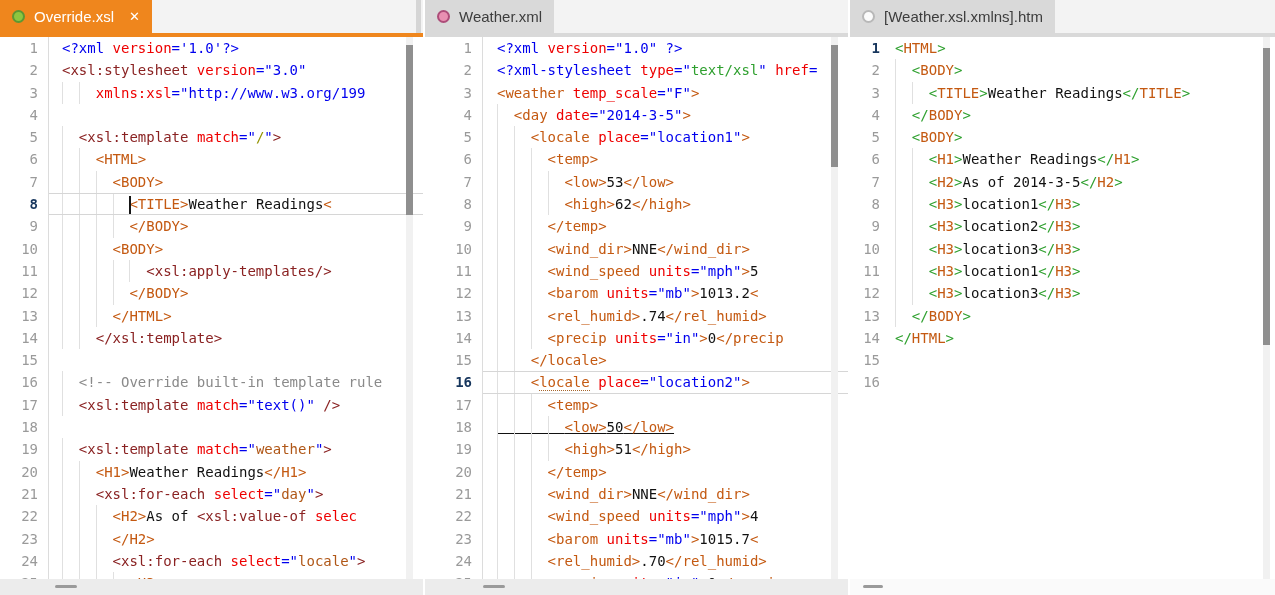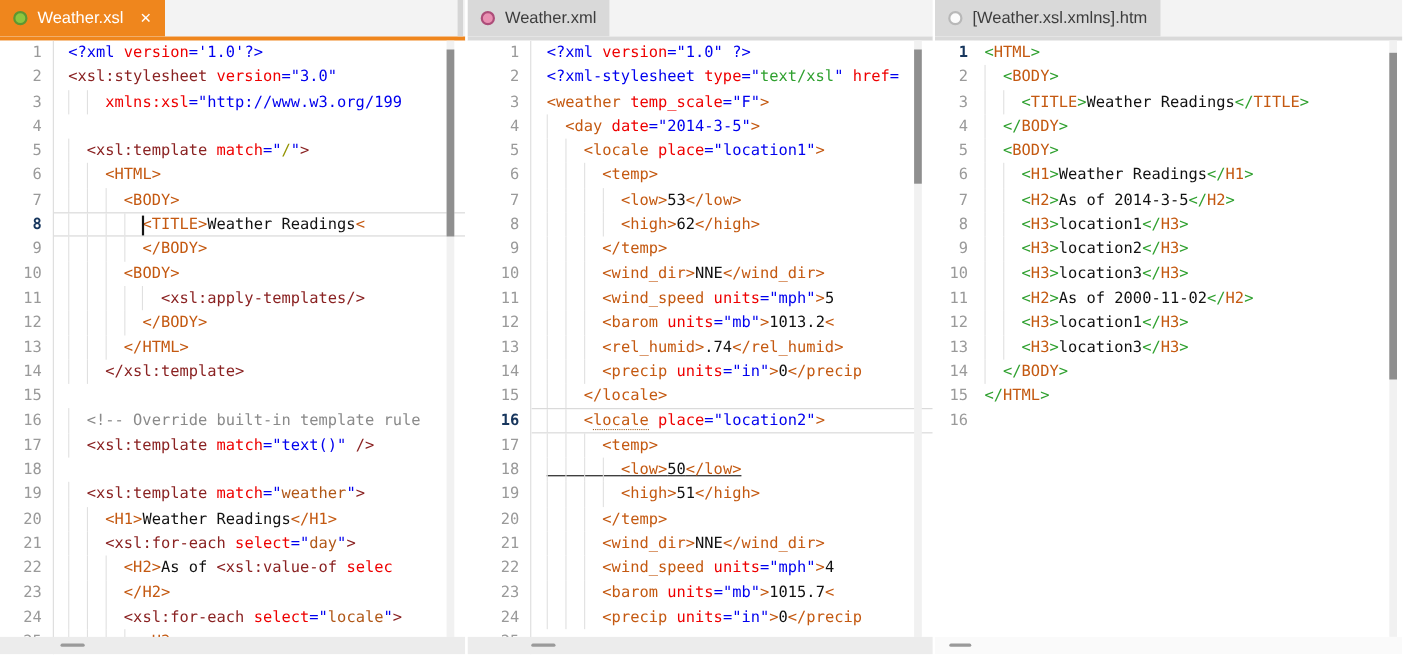--- a/index.html
+++ b/index.html
@@ -64,21 +64,21 @@
 </style>
 </head>
 <body>
 
 <div class="ws">
 
   <section class="pane pA active">
     <div class="tabbar">
       <div class="tab">
         <span class="dot green"></span>
-        <span>Weather.xsl</span>
+        <span>Override.xsl</span>
         <span class="close">✕</span>
       </div>
       <div class="tbend"></div>
     </div>
     <div class="accent"></div>
     <div class="bodyarea">
       <div class="gutter">
           <div class="num">1</div>
           <div class="num">2</div>
           <div class="num">3</div>
@@ -194,20 +194,21 @@
           <div class="line" style="padding-left: 14px;"><span class="ig" style="left: 14px;"></span><span class="ig" style="left: 30.86px;"></span><span class="ig" style="left: 47.72px;"></span><span class="tk-k">      </span><span class="tk-t">&lt;precip </span><span class="tk-r">units</span><span class="tk-b">="in"</span><span class="tk-t">&gt;</span><span class="tk-k">0</span><span class="tk-t">&lt;/precip</span></div>
           <div class="line" style="padding-left: 14px;"><span class="ig" style="left: 14px;"></span><span class="ig" style="left: 30.86px;"></span><span class="tk-k">    </span><span class="tk-t">&lt;/locale&gt;</span></div>
           <div class="line curline" style="padding-left: 14px;"><span class="ig" style="left: 14px;"></span><span class="ig" style="left: 30.86px;"></span><span class="tk-k">    </span><span class="tk-t">&lt;</span><span class="tk-tu">locale</span><span class="tk-t"> </span><span class="tk-r">place</span><span class="tk-b">="location2"</span><span class="tk-t">&gt;</span></div>
           <div class="line" style="padding-left: 14px;"><span class="ig" style="left: 14px;"></span><span class="ig" style="left: 30.86px;"></span><span class="ig" style="left: 47.72px;"></span><span class="tk-k">      </span><span class="tk-t">&lt;temp&gt;</span></div>
           <div class="line" style="padding-left: 14px; text-decoration: underline;"><span class="ig" style="left: 14px;"></span><span class="ig" style="left: 30.86px;"></span><span class="ig" style="left: 47.72px;"></span><span class="ig" style="left: 64.58px;"></span><span class="tk-k">        </span><span class="tk-t">&lt;low&gt;</span><span class="tk-k">50</span><span class="tk-t">&lt;/low&gt;</span></div>
           <div class="line" style="padding-left: 14px;"><span class="ig" style="left: 14px;"></span><span class="ig" style="left: 30.86px;"></span><span class="ig" style="left: 47.72px;"></span><span class="ig" style="left: 64.58px;"></span><span class="tk-k">        </span><span class="tk-t">&lt;high&gt;</span><span class="tk-k">51</span><span class="tk-t">&lt;/high&gt;</span></div>
           <div class="line" style="padding-left: 14px;"><span class="ig" style="left: 14px;"></span><span class="ig" style="left: 30.86px;"></span><span class="ig" style="left: 47.72px;"></span><span class="tk-k">      </span><span class="tk-t">&lt;/temp&gt;</span></div>
           <div class="line" style="padding-left: 14px;"><span class="ig" style="left: 14px;"></span><span class="ig" style="left: 30.86px;"></span><span class="ig" style="left: 47.72px;"></span><span class="tk-k">      </span><span class="tk-t">&lt;wind_dir&gt;</span><span class="tk-k">NNE</span><span class="tk-t">&lt;/wind_dir&gt;</span></div>
           <div class="line" style="padding-left: 14px;"><span class="ig" style="left: 14px;"></span><span class="ig" style="left: 30.86px;"></span><span class="ig" style="left: 47.72px;"></span><span class="tk-k">      </span><span class="tk-t">&lt;wind_speed </span><span class="tk-r">units</span><span class="tk-b">="mph"</span><span class="tk-t">&gt;</span><span class="tk-k">4</span></div>
           <div class="line" style="padding-left: 14px;"><span class="ig" style="left: 14px;"></span><span class="ig" style="left: 30.86px;"></span><span class="ig" style="left: 47.72px;"></span><span class="tk-k">      </span><span class="tk-t">&lt;barom </span><span class="tk-r">units</span><span class="tk-b">="mb"</span><span class="tk-t">&gt;</span><span class="tk-k">1015.7</span><span class="tk-t">&lt;</span></div>
+          <div class="line" style="padding-left: 14px;"><span class="ig" style="left: 14px;"></span><span class="ig" style="left: 30.86px;"></span><span class="ig" style="left: 47.72px;"></span><span class="tk-k">      </span><span class="tk-t">&lt;rel_humid&gt;</span><span class="tk-k">.70</span><span class="tk-t">&lt;/rel_humid&gt;</span></div>
           <div class="line" style="padding-left: 14px;"><span class="ig" style="left: 14px;"></span><span class="ig" style="left: 30.86px;"></span><span class="ig" style="left: 47.72px;"></span><span class="tk-k">      </span><span class="tk-t">&lt;precip </span><span class="tk-r">units</span><span class="tk-b">="in"</span><span class="tk-t">&gt;</span><span class="tk-k">0</span><span class="tk-t">&lt;/precip</span></div>
         </div>
     </div>
     <div class="vsb">
         <div class="vthumb" style="top: 8px; height: 122px;"></div>
       </div>
     <div class="hsb">
         <div class="hthumb" style="left: 58px; width: 22px;"></div>
       </div>
   </section>
@@ -243,21 +244,20 @@
           <div class="line" style="padding-left: 9px;"><span class="tk-g">&lt;</span><span class="tk-t">HTML</span><span class="tk-g">&gt;</span></div>
           <div class="line" style="padding-left: 9px;"><span class="ig" style="left: 9px;"></span><span class="tk-k">  </span><span class="tk-g">&lt;</span><span class="tk-t">BODY</span><span class="tk-g">&gt;</span></div>
           <div class="line" style="padding-left: 9px;"><span class="ig" style="left: 9px;"></span><span class="ig" style="left: 25.86px;"></span><span class="tk-k">    </span><span class="tk-g">&lt;</span><span class="tk-t">TITLE</span><span class="tk-g">&gt;</span><span class="tk-k">Weather Readings</span><span class="tk-g">&lt;/</span><span class="tk-t">TITLE</span><span class="tk-g">&gt;</span></div>
           <div class="line" style="padding-left: 9px;"><span class="ig" style="left: 9px;"></span><span class="tk-k">  </span><span class="tk-g">&lt;/</span><span class="tk-t">BODY</span><span class="tk-g">&gt;</span></div>
           <div class="line" style="padding-left: 9px;"><span class="ig" style="left: 9px;"></span><span class="tk-k">  </span><span class="tk-g">&lt;</span><span class="tk-t">BODY</span><span class="tk-g">&gt;</span></div>
           <div class="line" style="padding-left: 9px;"><span class="ig" style="left: 9px;"></span><span class="ig" style="left: 25.86px;"></span><span class="tk-k">    </span><span class="tk-g">&lt;</span><span class="tk-t">H1</span><span class="tk-g">&gt;</span><span class="tk-k">Weather Readings</span><span class="tk-g">&lt;/</span><span class="tk-t">H1</span><span class="tk-g">&gt;</span></div>
           <div class="line" style="padding-left: 9px;"><span class="ig" style="left: 9px;"></span><span class="ig" style="left: 25.86px;"></span><span class="tk-k">    </span><span class="tk-g">&lt;</span><span class="tk-t">H2</span><span class="tk-g">&gt;</span><span class="tk-k">As of 2014-3-5</span><span class="tk-g">&lt;/</span><span class="tk-t">H2</span><span class="tk-g">&gt;</span></div>
           <div class="line" style="padding-left: 9px;"><span class="ig" style="left: 9px;"></span><span class="ig" style="left: 25.86px;"></span><span class="tk-k">    </span><span class="tk-g">&lt;</span><span class="tk-t">H3</span><span class="tk-g">&gt;</span><span class="tk-k">location1</span><span class="tk-g">&lt;/</span><span class="tk-t">H3</span><span class="tk-g">&gt;</span></div>
           <div class="line" style="padding-left: 9px;"><span class="ig" style="left: 9px;"></span><span class="ig" style="left: 25.86px;"></span><span class="tk-k">    </span><span class="tk-g">&lt;</span><span class="tk-t">H3</span><span class="tk-g">&gt;</span><span class="tk-k">location2</span><span class="tk-g">&lt;/</span><span class="tk-t">H3</span><span class="tk-g">&gt;</span></div>
           <div class="line" style="padding-left: 9px;"><span class="ig" style="left: 9px;"></span><span class="ig" style="left: 25.86px;"></span><span class="tk-k">    </span><span class="tk-g">&lt;</span><span class="tk-t">H3</span><span class="tk-g">&gt;</span><span class="tk-k">location3</span><span class="tk-g">&lt;/</span><span class="tk-t">H3</span><span class="tk-g">&gt;</span></div>
-          <div class="line" style="padding-left: 9px;"><span class="ig" style="left: 9px;"></span><span class="ig" style="left: 25.86px;"></span><span class="tk-k">    </span><span class="tk-g">&lt;</span><span class="tk-t">H2</span><span class="tk-g">&gt;</span><span class="tk-k">As of 2000-11-02</span><span class="tk-g">&lt;/</span><span class="tk-t">H2</span><span class="tk-g">&gt;</span></div>
           <div class="line" style="padding-left: 9px;"><span class="ig" style="left: 9px;"></span><span class="ig" style="left: 25.86px;"></span><span class="tk-k">    </span><span class="tk-g">&lt;</span><span class="tk-t">H3</span><span class="tk-g">&gt;</span><span class="tk-k">location1</span><span class="tk-g">&lt;/</span><span class="tk-t">H3</span><span class="tk-g">&gt;</span></div>
           <div class="line" style="padding-left: 9px;"><span class="ig" style="left: 9px;"></span><span class="ig" style="left: 25.86px;"></span><span class="tk-k">    </span><span class="tk-g">&lt;</span><span class="tk-t">H3</span><span class="tk-g">&gt;</span><span class="tk-k">location3</span><span class="tk-g">&lt;/</span><span class="tk-t">H3</span><span class="tk-g">&gt;</span></div>
           <div class="line" style="padding-left: 9px;"><span class="ig" style="left: 9px;"></span><span class="tk-k">  </span><span class="tk-g">&lt;/</span><span class="tk-t">BODY</span><span class="tk-g">&gt;</span></div>
           <div class="line" style="padding-left: 9px;"><span class="tk-g">&lt;/</span><span class="tk-t">HTML</span><span class="tk-g">&gt;</span></div>
         </div>
     </div>
     <div class="vsb">
         <div class="vthumb" style="top: 11px; height: 297px;"></div>
       </div>
     <div class="hsb">

